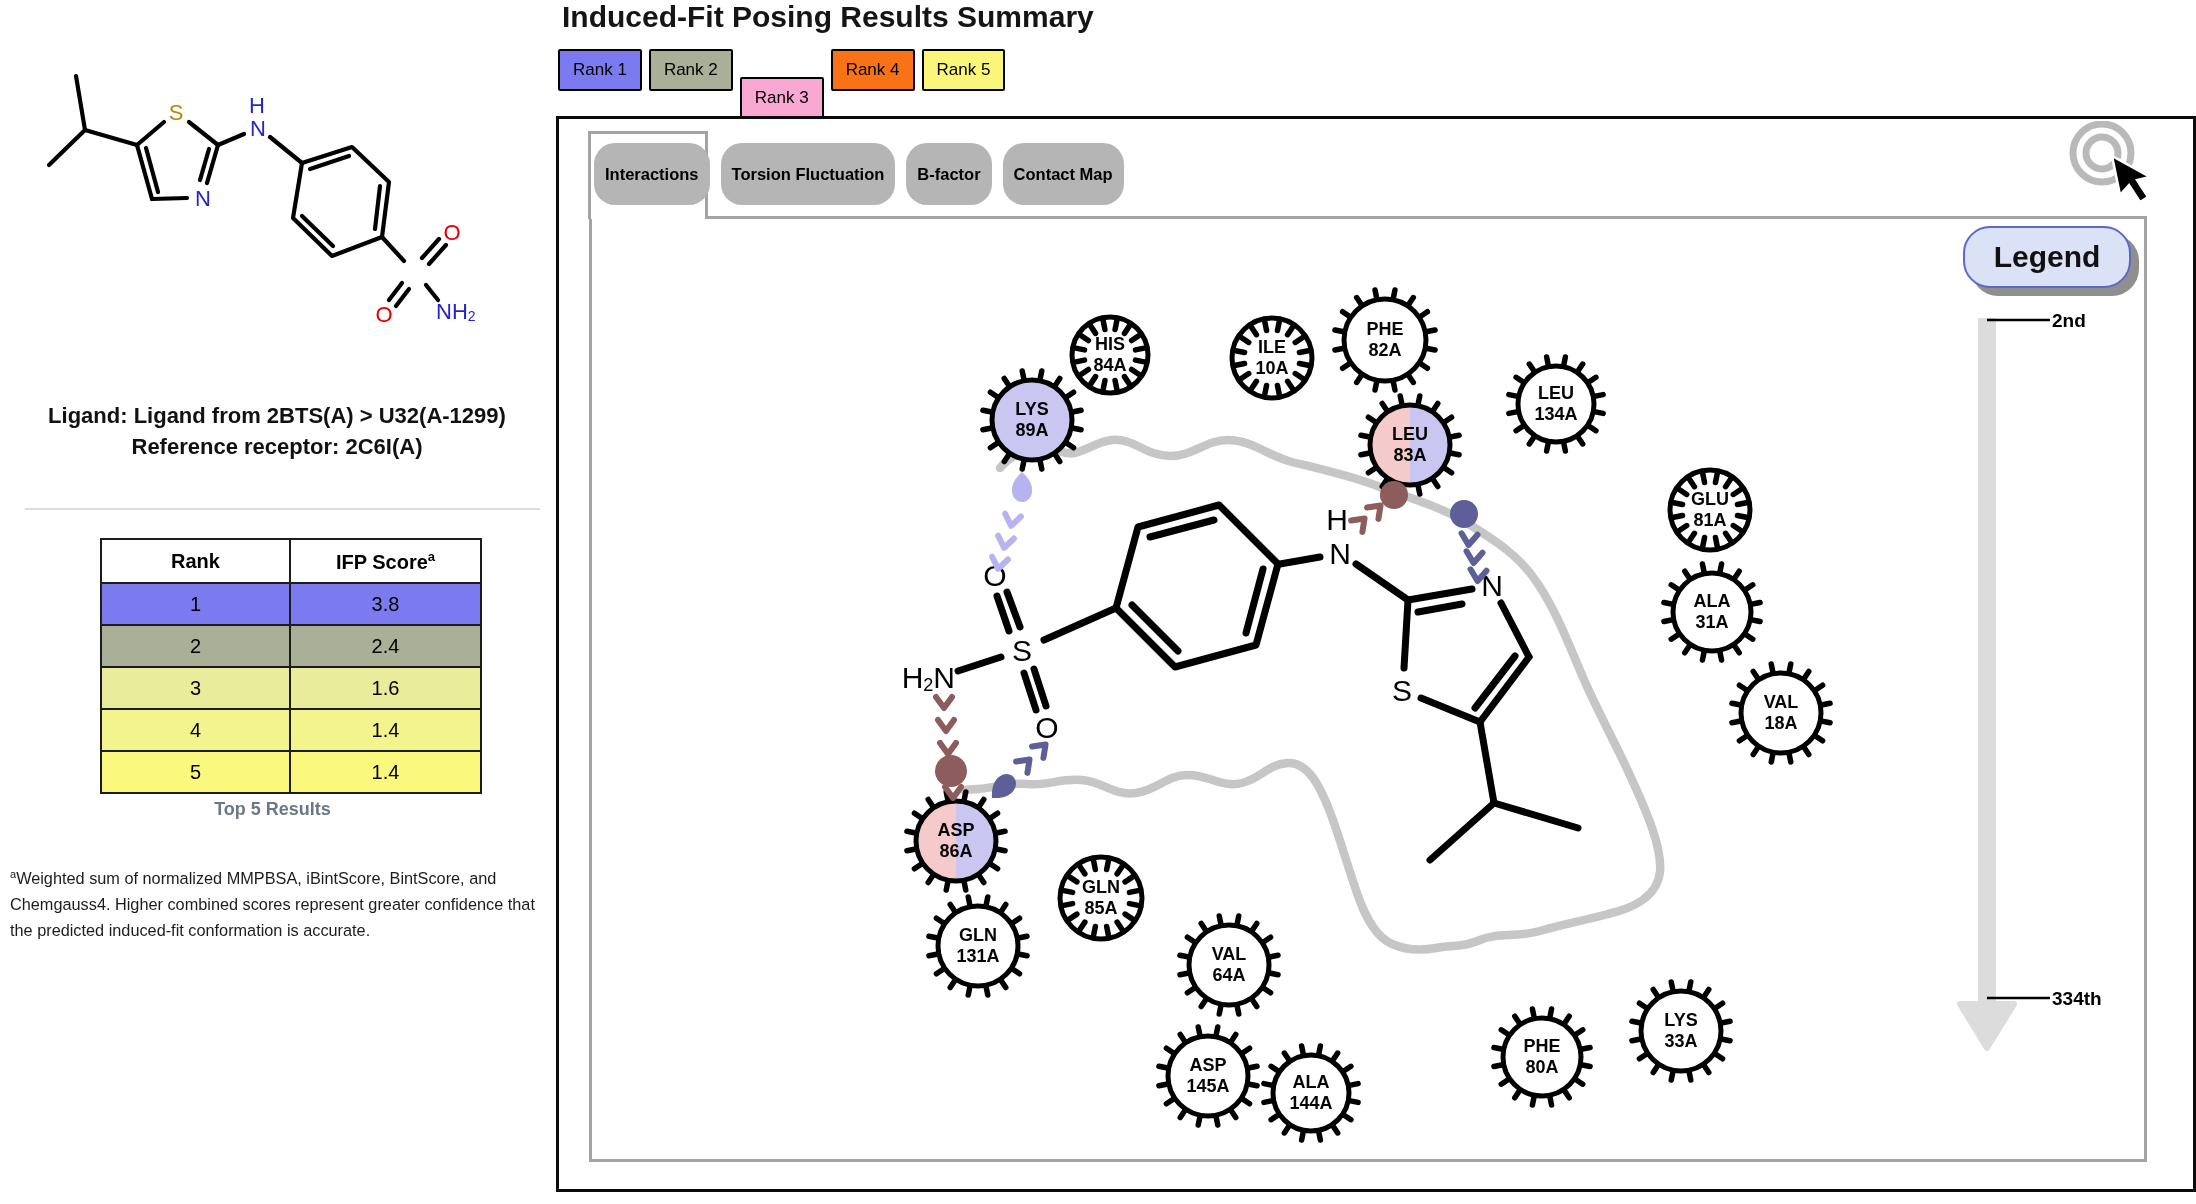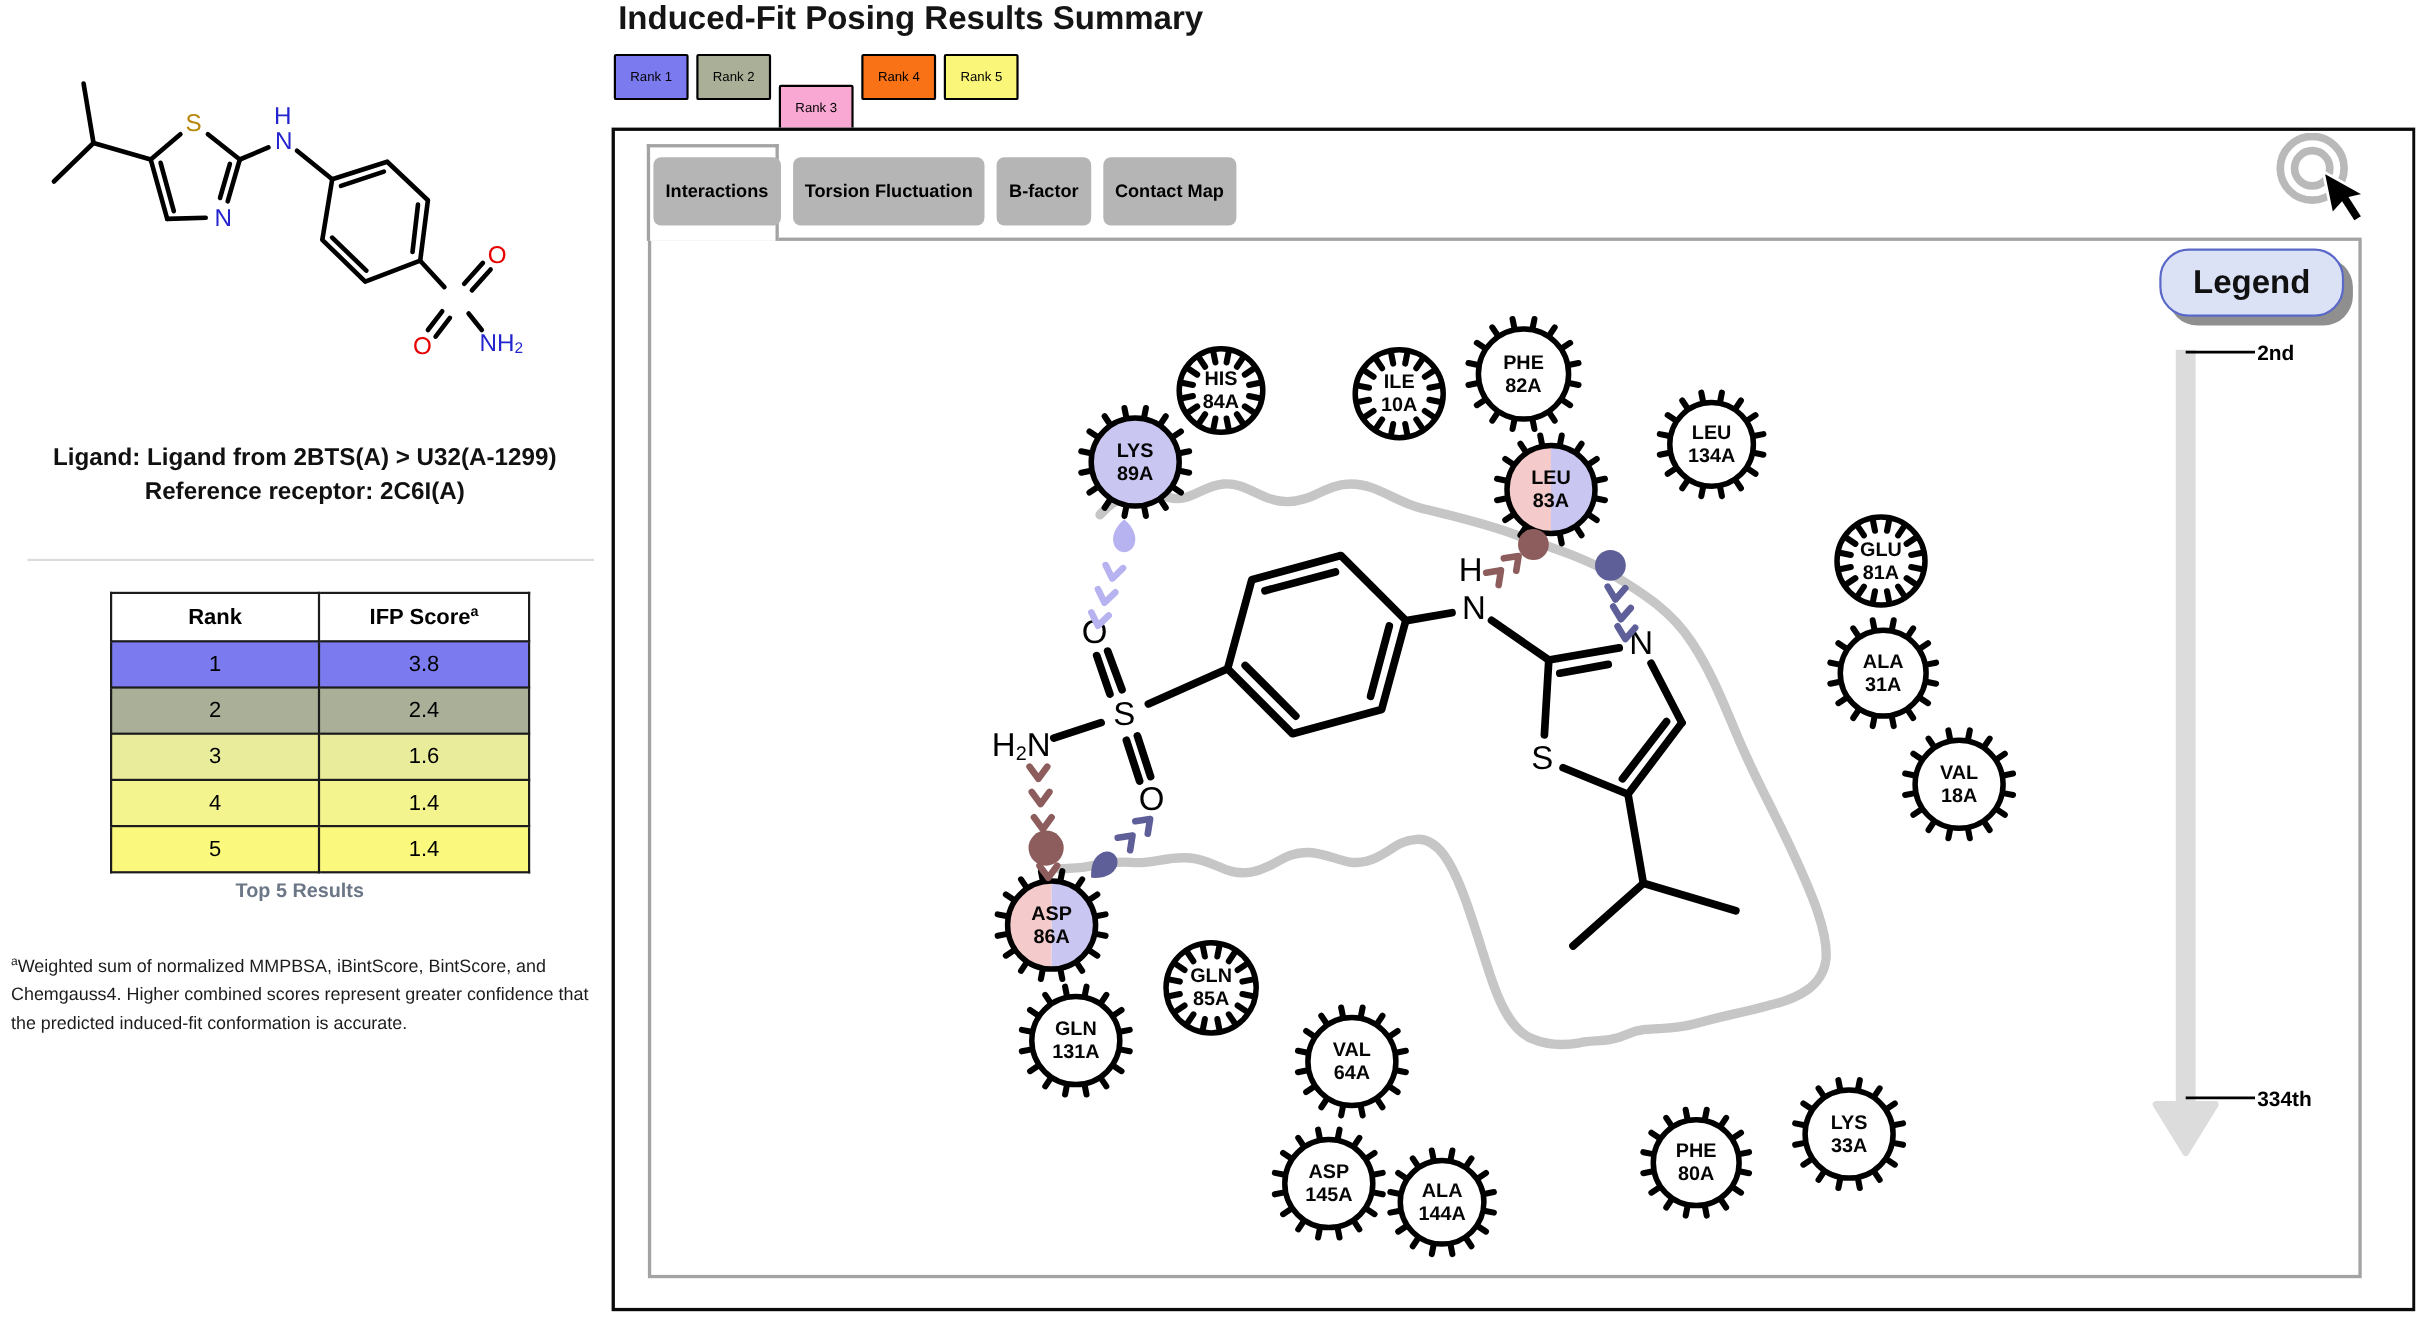--- a/index.html
+++ b/index.html
@@ -21,31 +21,31 @@
   .caption { position:absolute; left:0; top:799px; width:545px; text-align:center;
              font-weight:bold; font-size:18px; color:#6b7687; }
   .footnote { position:absolute; left:10px; top:862px; width:552px; font-size:16.3px;
               line-height:25.8px; color:#1c1c1c; margin:0; }
   .footnote sup { font-size:11px; }
 
   
   .page-title { position:absolute; left:562px; top:0; margin:0; font-size:30px; font-weight:bold; color:#151515; }
   .rank-buttons { position:absolute; left:558px; top:49px; display:flex; gap:7px; }
   .rank-btn { height:42px; padding:0 13px; border:2.5px solid #000; border-radius:2px;
-              font-family:inherit; font-size:12px; color:#000; cursor:pointer; box-sizing:border-box; }
+              font-family:inherit; font-size:17px; color:#000; cursor:pointer; box-sizing:border-box; }
 
   
   .panel { position:absolute; left:556px; top:116px; width:1640px; height:1076px;
            border:3px solid #0a0a0a; box-sizing:border-box; background:#fff; }
   .content-box { position:absolute; left:30px; top:97px; width:1558px; height:946px;
                  border:3px solid #a3a3a3; box-sizing:border-box; z-index:1; }
   .tab-enclosure { position:absolute; left:29px; top:12px; width:120px; height:88px; background:#fff;
                    border:3px solid #a3a3a3; border-bottom:none; box-sizing:border-box; z-index:2; }
   .tabs { position:absolute; left:35px; top:24px; display:flex; gap:11px; z-index:3; }
-  .tab-pill { height:62px; line-height:62px; padding:0 11px; background:#b5b5b5; border-radius:7px;
+  .tab-pill { height:62px; line-height:62px; padding:0 11px; background:#b5b5b5; border-radius:21px;
               font-weight:bold; font-size:16.5px; color:#000; cursor:pointer; white-space:nowrap; }
   .dsvg { position:absolute; left:30px; top:97px; z-index:1; }
   .legend-btn { position:absolute; left:1404px; top:107px; width:168px; height:62px; z-index:4;
                 background:#dbe2f6; border:2.5px solid #5a68c8; border-radius:27px;
                 box-shadow:8px 8px 0 #8f8f8f; font-size:30px; font-weight:bold; color:#111;
                 text-align:center; line-height:58px; box-sizing:border-box; cursor:pointer; }
   .cursor-icon { position:absolute; left:1490px; top:2px; z-index:5; }
 </style>
 </head>
 <body>

